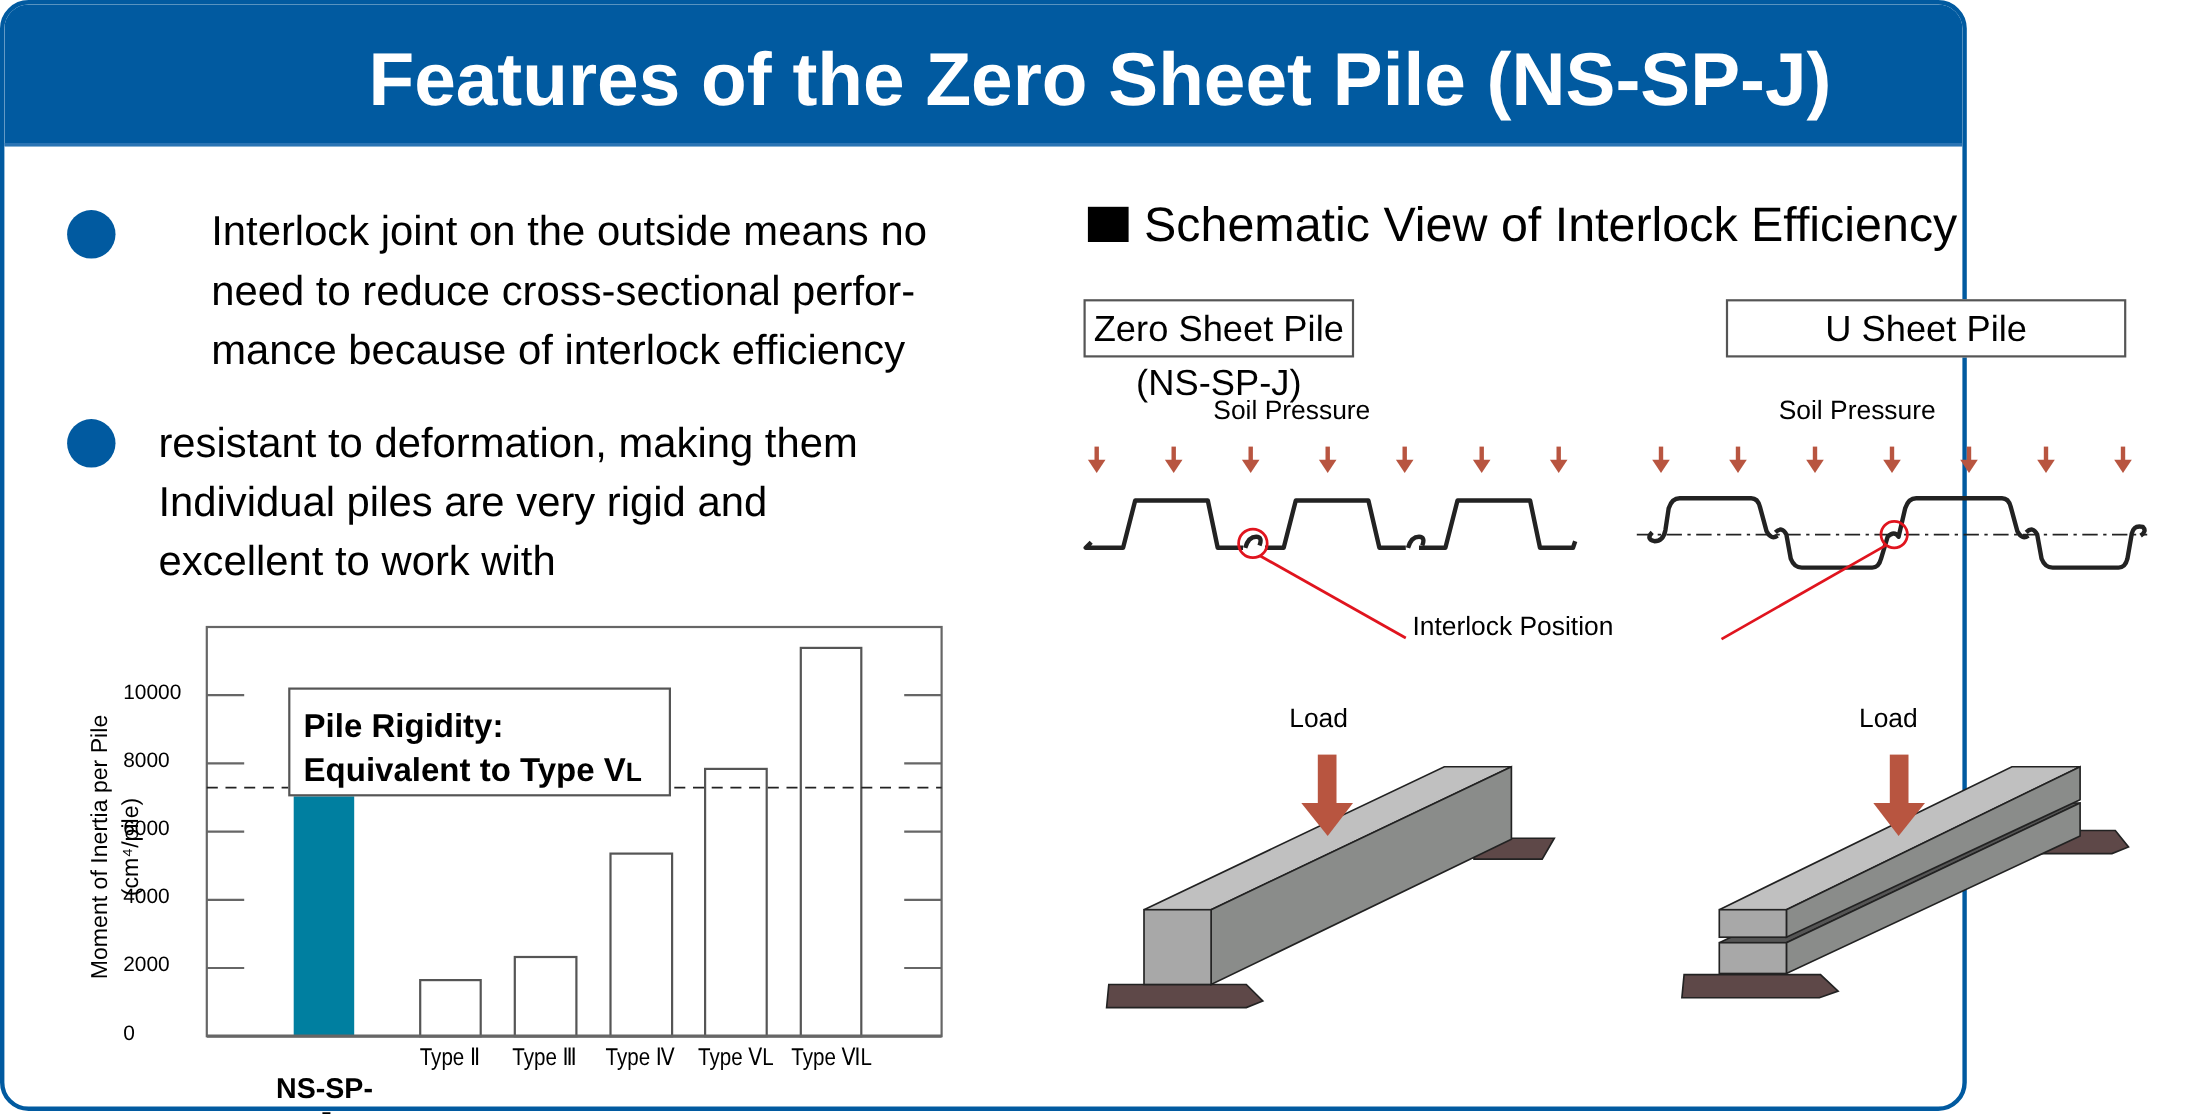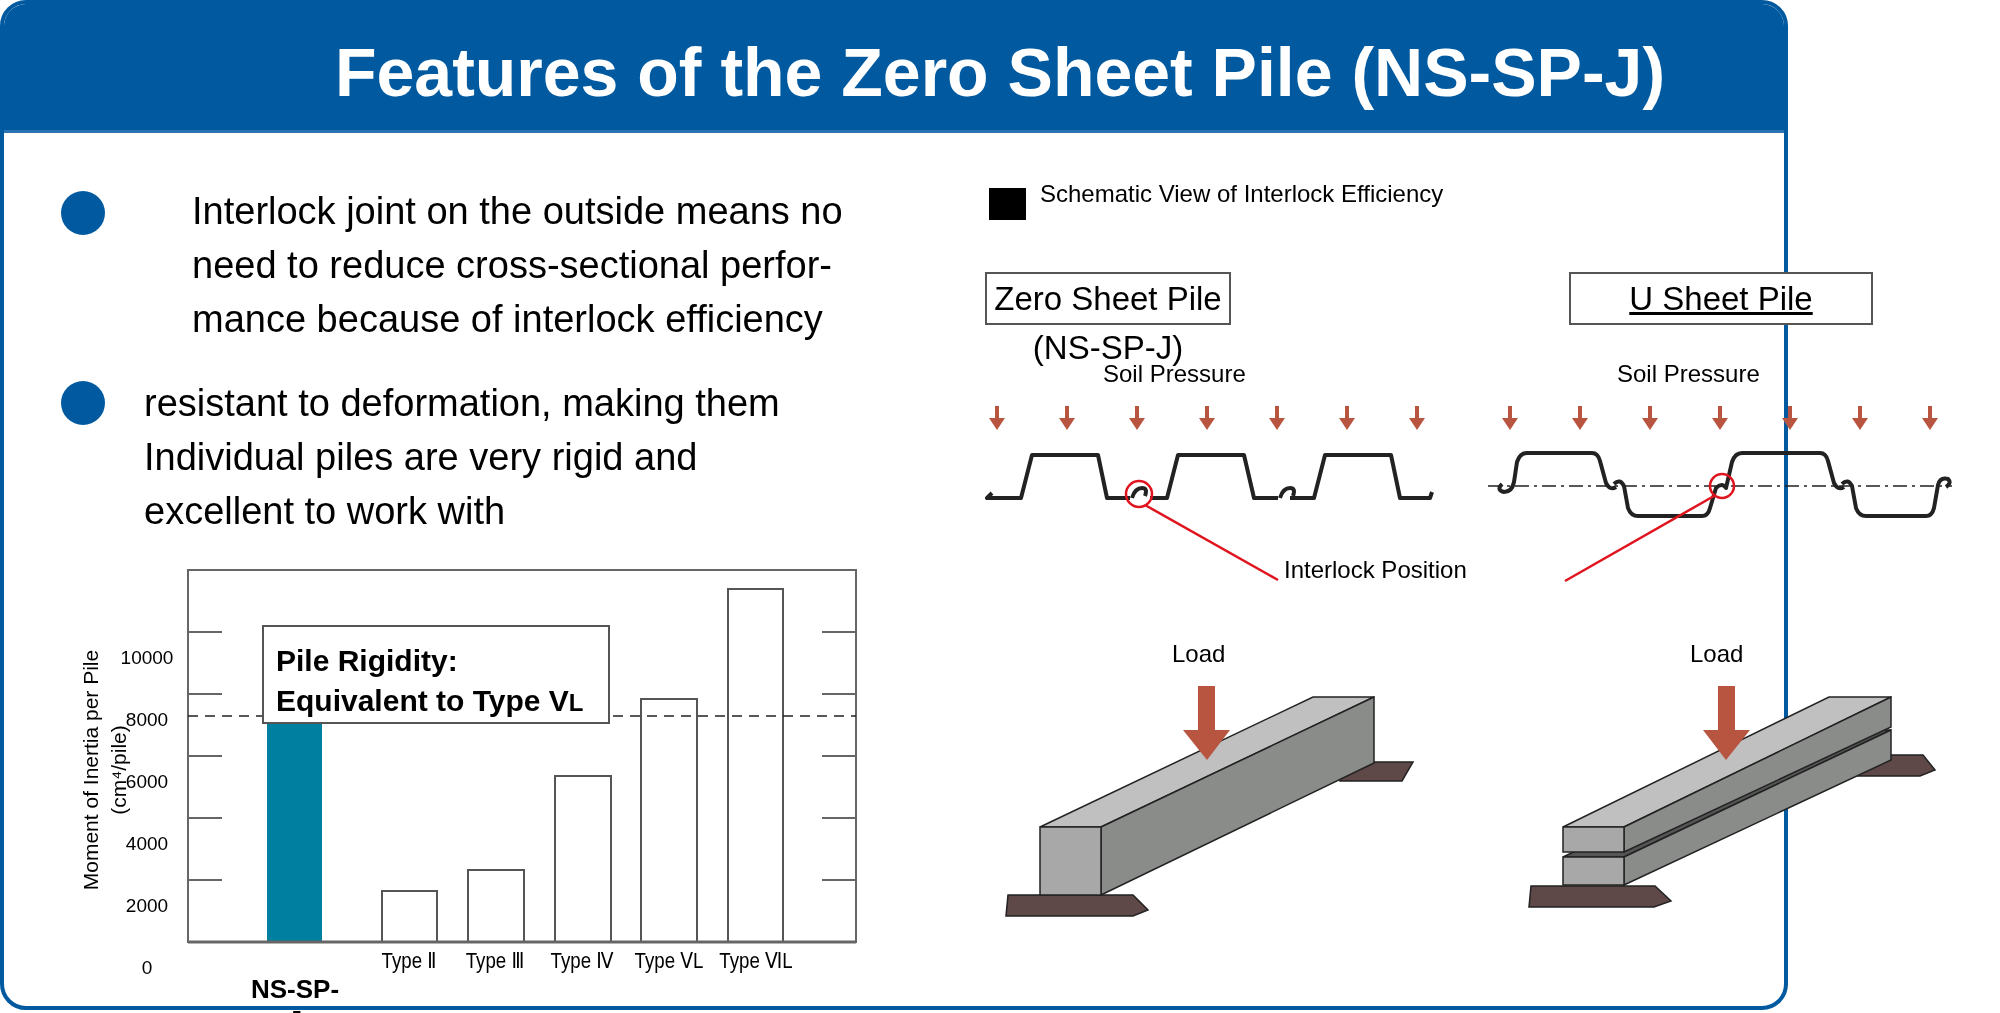--- a/index.html
+++ b/index.html
@@ -4,26 +4,26 @@
 <style>
   html,body{margin:0;padding:0;background:#fff;}
   body{width:2000px;height:1013px;position:relative;overflow:hidden;font-family:"Liberation Sans",sans-serif;color:#000;}
   .frame{position:absolute;left:0;top:0;width:1788px;height:1010px;box-sizing:border-box;border:4px solid #015aa0;border-radius:26px;overflow:hidden;background:#fff;}
   .header{position:absolute;left:0;top:0;width:100%;height:126px;background:#015aa0;border-bottom:3px solid #2a74b4;}
   .title{position:absolute;left:0;top:0;width:1992px;height:126px;line-height:136px;text-align:center;color:#fff;font-weight:bold;font-size:68px;letter-spacing:0px;}
   .bullet{position:absolute;width:44px;height:44px;border-radius:50%;background:#015aa0;}
   .btext{position:absolute;font-size:38px;line-height:54px;width:760px;}
   svg{position:absolute;left:0;top:0;}
   .sq{position:absolute;left:989px;top:188px;width:37px;height:32px;background:#000;}
-  .sec-title{position:absolute;left:1040px;top:180px;font-size:24px;}
+  .sec-title{position:absolute;left:1040px;top:180px;font-size:44px;}
   .label-box{position:absolute;border:2px solid #555;background:#fff;font-size:33px;text-align:center;box-sizing:border-box;}
   .lbl{position:absolute;font-size:24px;white-space:nowrap;}
   .ann{position:absolute;left:262px;top:625px;width:348px;height:99px;box-sizing:border-box;border:2px solid #555;background:#fff;padding:14px 0 0 12px;font-weight:bold;font-size:30px;line-height:40px;}
   .ann small{font-size:24px;}
-  .tick{position:absolute;font-size:19px;text-align:center;width:70px;margin-top:28px;}
+  .tick{position:absolute;font-size:19px;text-align:left;width:70px;}
   .cat{position:absolute;font-size:22px;text-align:center;width:90px;top:948px;transform:scaleX(0.85);}
   .cat.main{font-weight:bold;font-size:26px;transform:none;top:946px;}
   .ylab{position:absolute;left:-95px;top:742px;width:400px;text-align:center;font-size:21px;line-height:28px;transform:rotate(-90deg);}
 </style>
 </head>
 <body>
 
 <div class="frame">
   <div class="header">
     <div class="title">Features of the Zero Sheet Pile (NS-SP-J)</div>
@@ -201,18 +201,18 @@
 <div class="cat main" style="left:250px;width:90px;margin-top:28px;">NS-SP-J</div>
 <div class="cat" style="left:364px;">Type Ⅱ</div>
 <div class="cat" style="left:450px;">Type Ⅲ</div>
 <div class="cat" style="left:537px;">Type Ⅳ</div>
 <div class="cat" style="left:624px;">Type ⅤL</div>
 <div class="cat" style="left:711px;">Type ⅥL</div>
 
 <div class="sq"></div>
 <div class="sec-title">Schematic View of Interlock Efficiency</div>
 <div class="label-box" style="left:985px;top:272px;width:246px;height:53px;line-height:49px;">Zero Sheet Pile (NS-SP-J)</div>
-<div class="label-box" style="left:1569px;top:272px;width:304px;height:53px;line-height:49px;text-decoration:underline;">U Sheet Pile</div>
+<div class="label-box" style="left:1569px;top:272px;width:364px;height:53px;line-height:49px;">U Sheet Pile</div>
 <div class="lbl" style="left:1103px;top:360px;">Soil Pressure</div>
 <div class="lbl" style="left:1617px;top:360px;">Soil Pressure</div>
 <div class="lbl" style="left:1284px;top:556px;">Interlock Position</div>
 <div class="lbl" style="left:1172px;top:640px;">Load</div>
 <div class="lbl" style="left:1690px;top:640px;">Load</div>
 
 </body></html>

